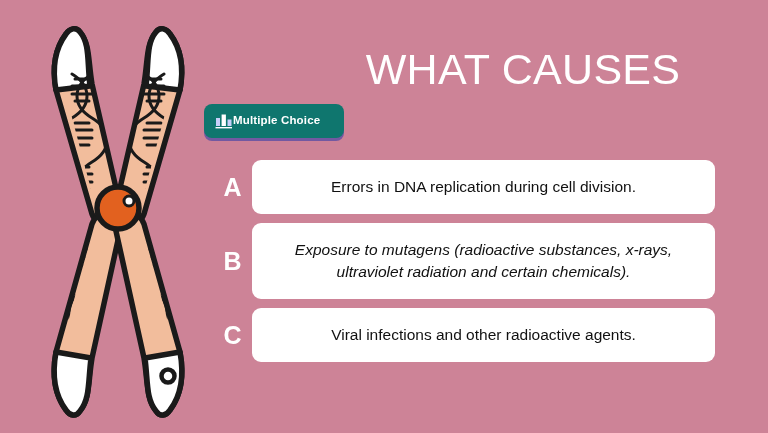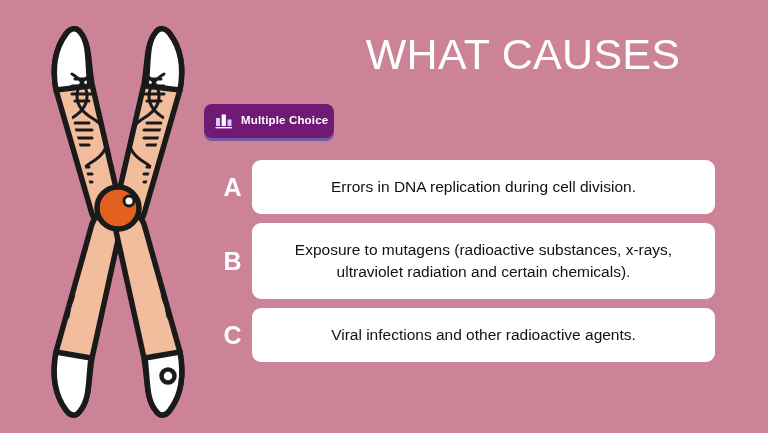--- a/index.html
+++ b/index.html
@@ -36,23 +36,22 @@
 
   
   #badge {
     position: absolute;
     left: 204px;
     top: 104px;
     height: 34px;
     box-sizing: border-box;
     display: flex;
     align-items: center;
-    gap: 8px;
-    padding: 0 6px 0 11px;
-    background: #701a75;
+    padding: 0 24px 0 11px;
+    background: #0f766e;
     border-radius: 8px;
     box-shadow: 0 3px 0 rgba(40,55,170,0.55);
   }
   #badge .badge-icon {
     display: block;
     width: 18px;
     height: 16px;
     flex: 0 0 auto;
   }
   #badge .badge-label {
@@ -61,21 +60,21 @@
     font-weight: bold;
     letter-spacing: 0.15px;
     white-space: nowrap;
     line-height: 1;
   }
 
   
   #title {
     position: absolute;
     left: 300px;
-    top: 30px;
+    top: 45px;
     width: 446px;
     text-align: center;
     color: #ffffff;
     font-size: 43px;
     font-weight: 300;
     line-height: 1.12;
     letter-spacing: 0.3px;
   }
   #title .title-line {
     display: block;
@@ -110,20 +109,21 @@
     border-radius: 9px;
     min-height: 54px;
     box-sizing: border-box;
     display: flex;
     align-items: center;
     justify-content: center;
     padding: 16px 16px;
   }
   .answer-card.tall {
     min-height: 72px;
+    font-style: italic;
   }
   .answer-text {
     color: #111111;
     font-size: 15.5px;
     line-height: 1.42;
     text-align: center;
   }
 </style>
 </head>
 <body>

